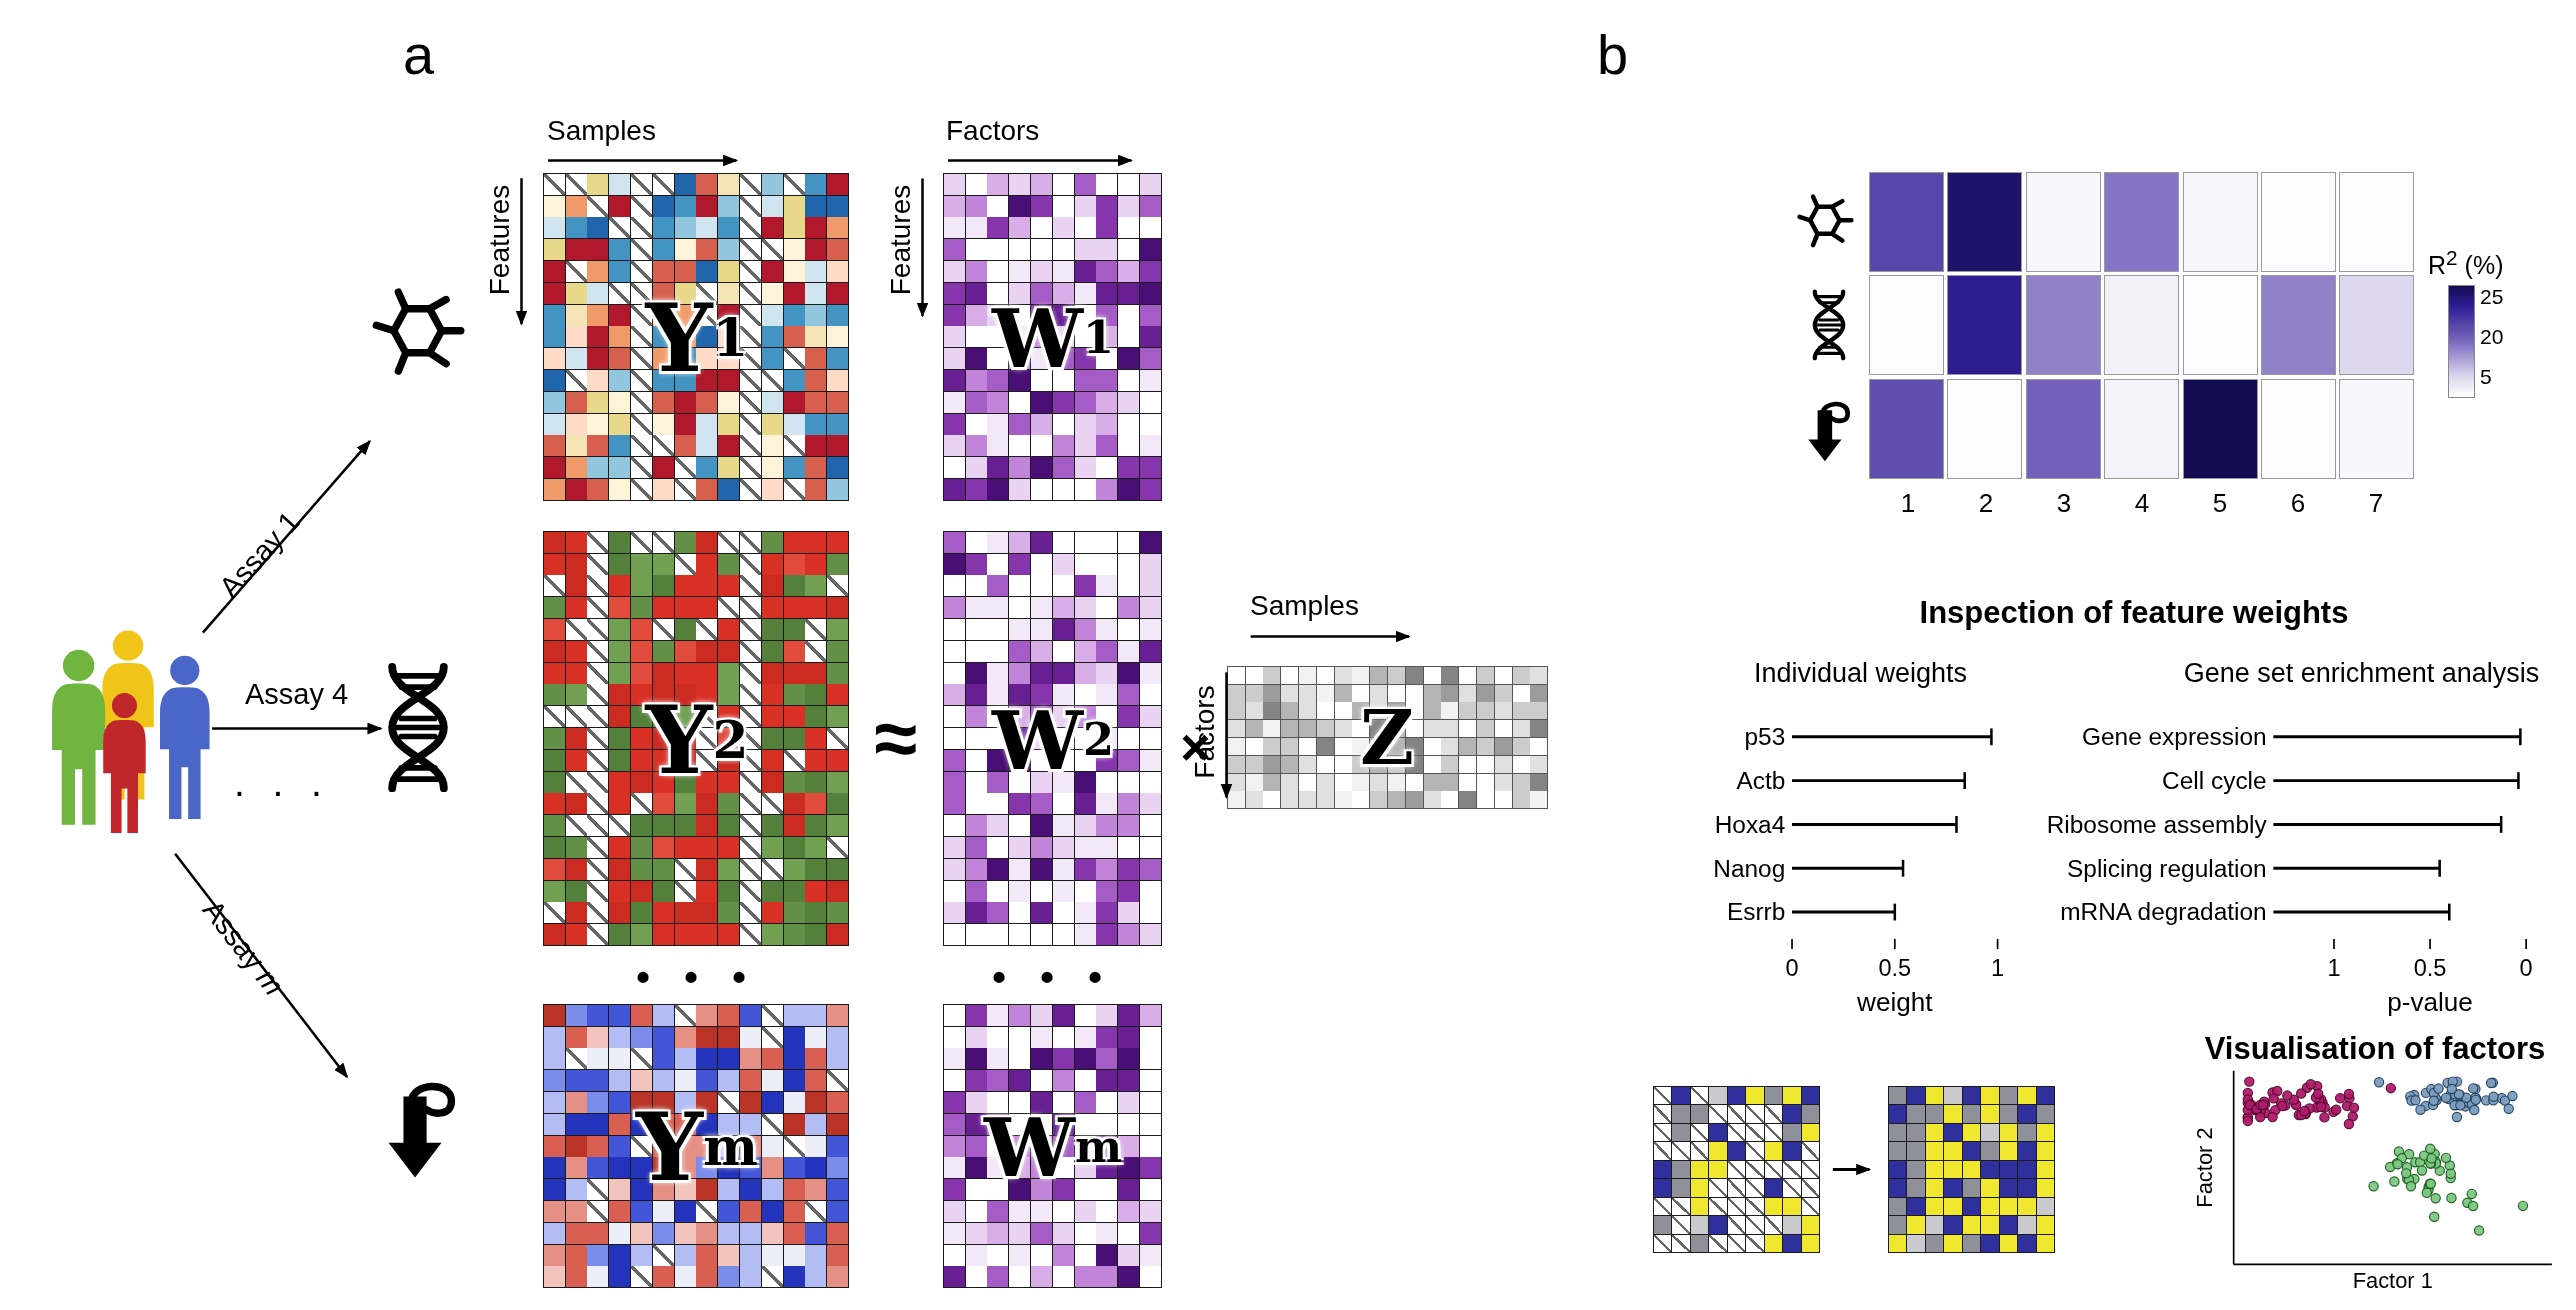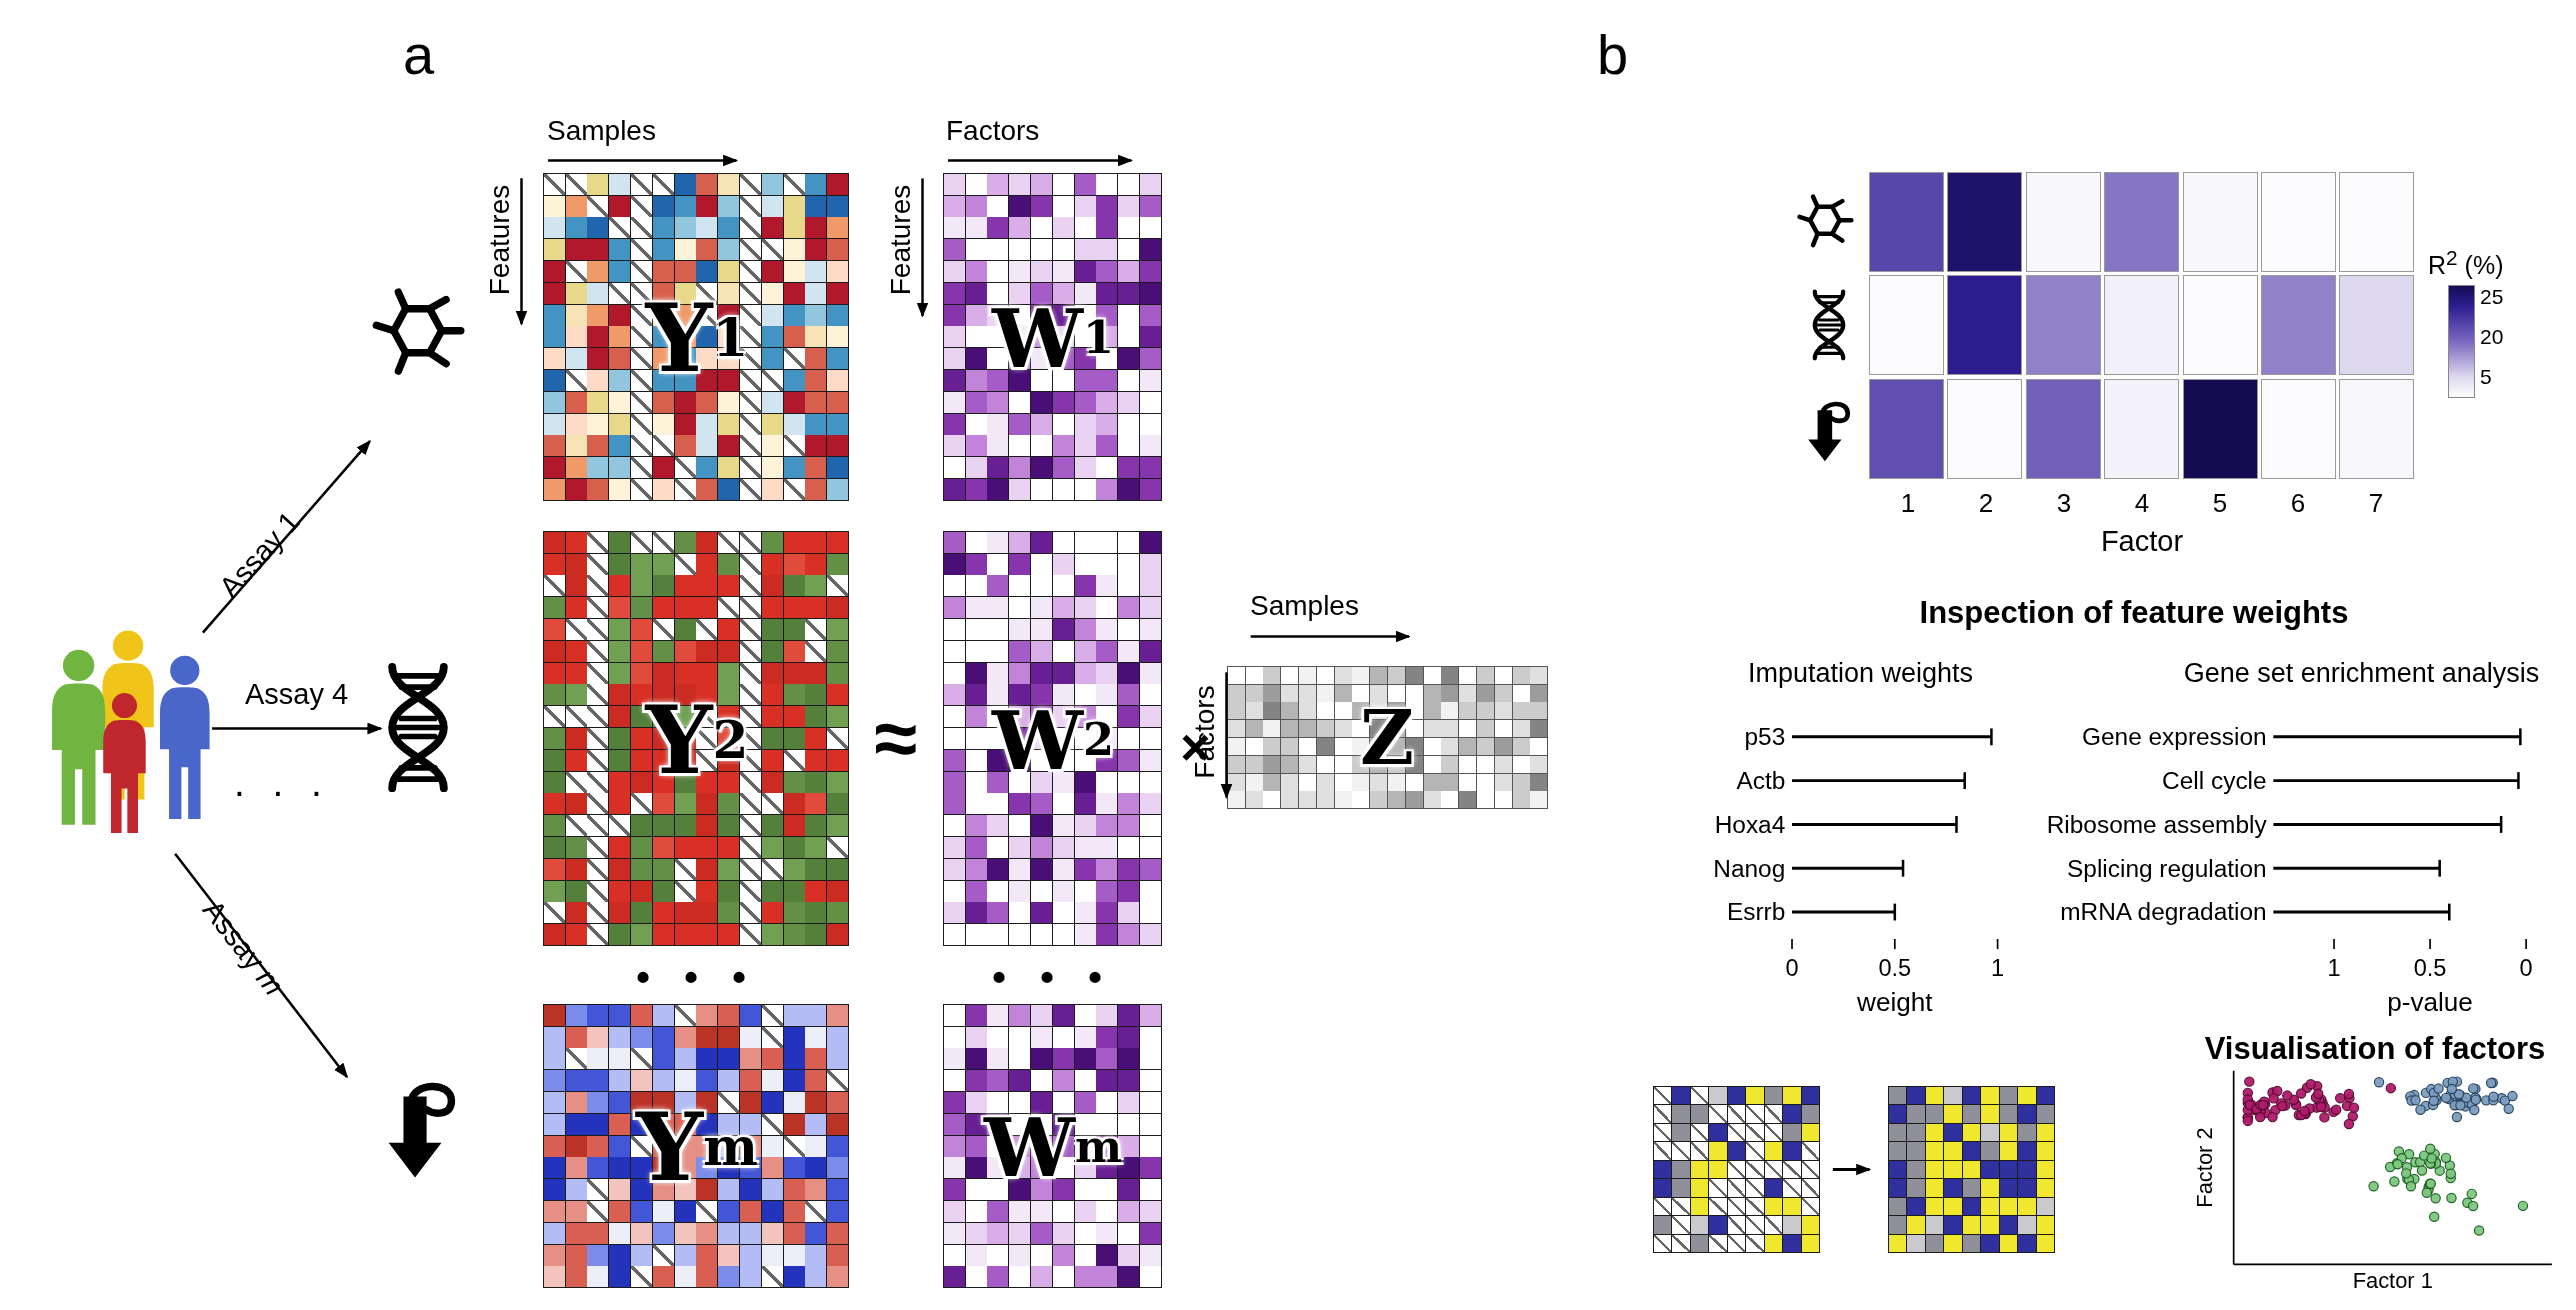--- a/index.html
+++ b/index.html
@@ -1496,28 +1496,27 @@
     </svg>
   <div id="vd-cols" style="left:1869px;top:488px;width:546px">
       <span>1</span>
       <span>2</span>
       <span>3</span>
       <span>4</span>
       <span>5</span>
       <span>6</span>
       <span>7</span>
     </div>
-  <div id="vd-xlabel" style="left:1869px;top:525px;width:546px">Factor</div>
   <div id="vd-cbar-title" style="left:2428px;top:246px">
     <span>R</span><sup>2</sup><span> (%)</span>
   </div>
   <div id="vd-cbar" style="left:2448px;top:285px"></div>
 
   <div class="btitle" style="left:1670px;width:928px;top:595px">Inspection of feature weights</div>
-  <div class="bsub" style="left:1679px;width:363px;top:658px">Imputation weights</div>
+  <div class="bsub" style="left:1679px;width:363px;top:658px">Individual weights</div>
   <div class="bsub" style="left:2083px;width:557px;top:658px">Gene set enrichment analysis</div>
   <svg id="lolli-left" class="abs" style="left:1674px;top:693px" width="354" height="337" viewBox="0 0 420 400">
       <text x="132" y="62" text-anchor="end" class="lolli-label">p53</text>
       <line x1="140" y1="52" x2="376.68" y2="52" stroke="#000" stroke-width="3.5"></line>
       <line x1="376.68" y1="42" x2="376.68" y2="62" stroke="#000" stroke-width="3"></line>
       <text x="132" y="114" text-anchor="end" class="lolli-label">Actb</text>
       <line x1="140" y1="104" x2="344.96" y2="104" stroke="#000" stroke-width="3.5"></line>
       <line x1="344.96" y1="94" x2="344.96" y2="114" stroke="#000" stroke-width="3"></line>
       <text x="132" y="166" text-anchor="end" class="lolli-label">Hoxa4</text>
       <line x1="140" y1="156" x2="335.20000000000005" y2="156" stroke="#000" stroke-width="3.5"></line>

